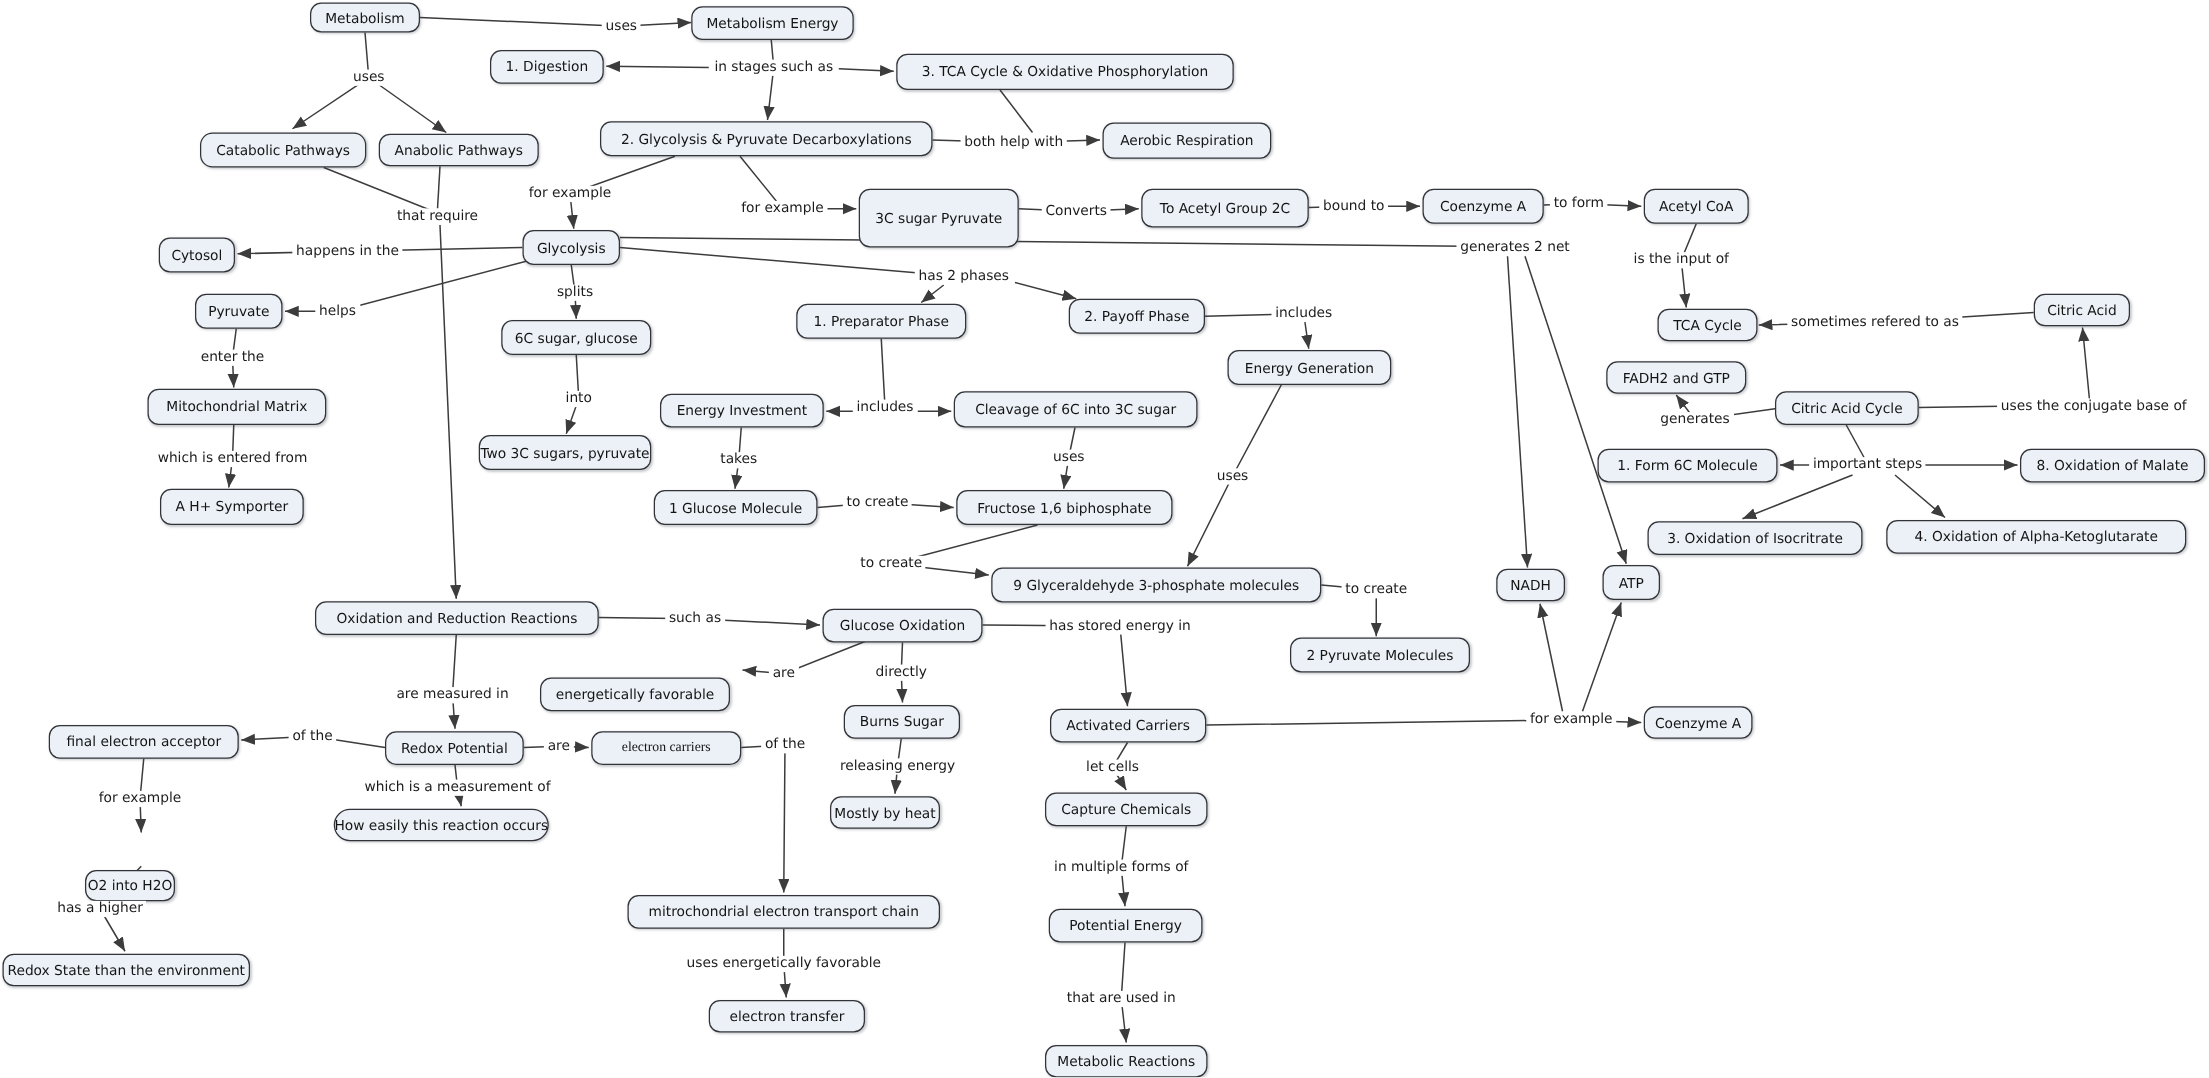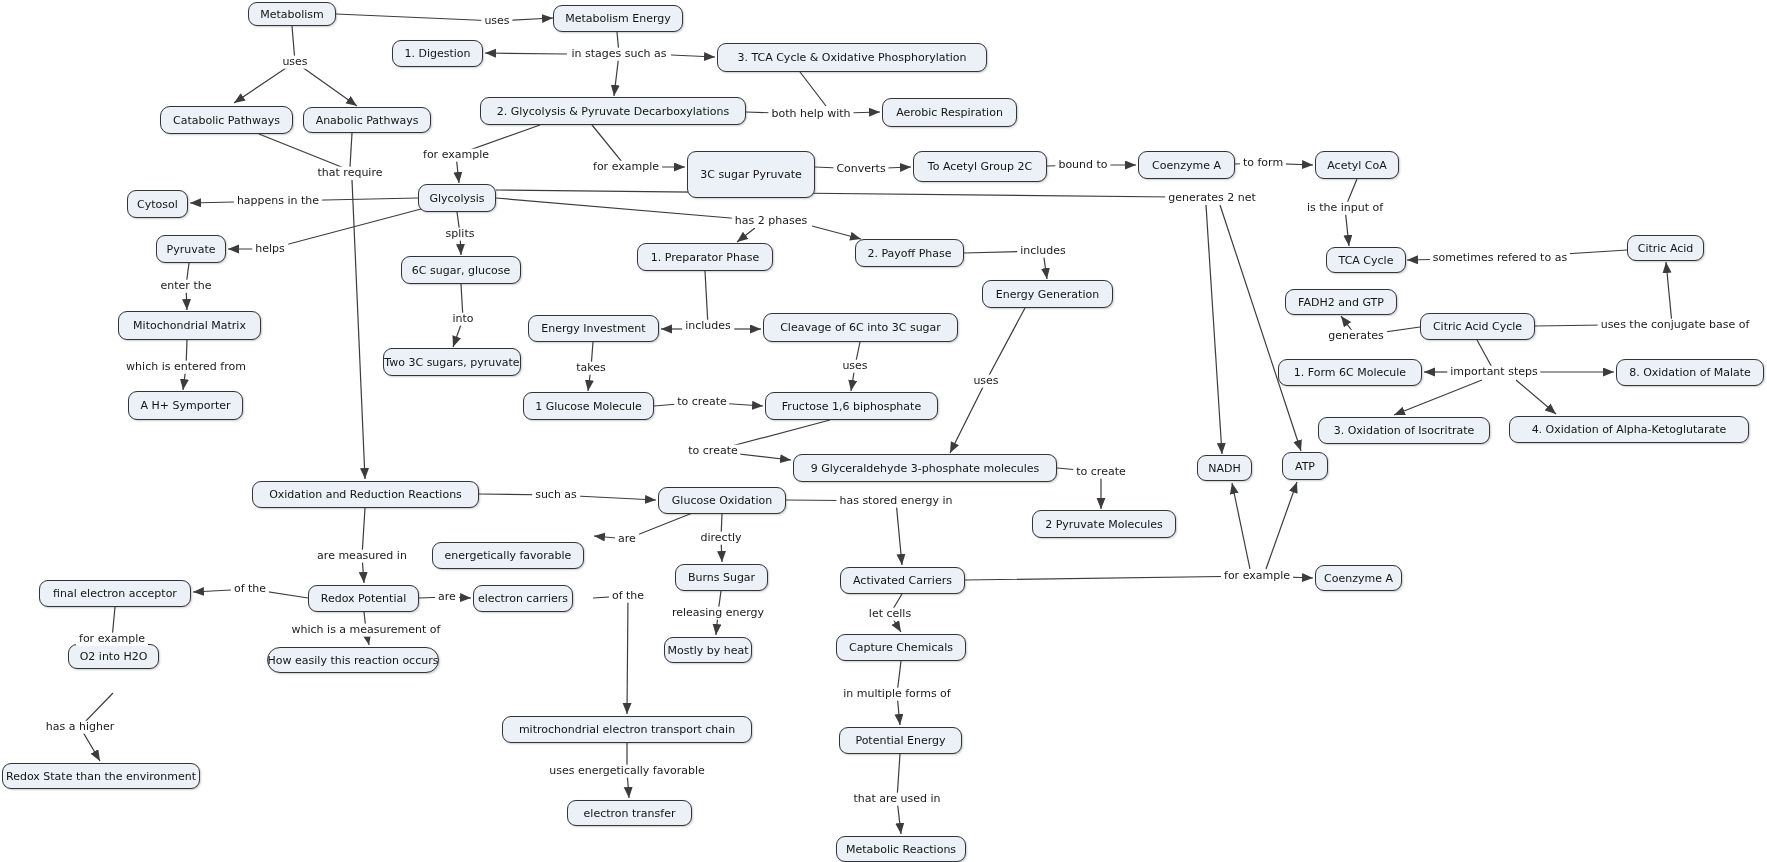--- a/index.html
+++ b/index.html
@@ -126,24 +126,24 @@
       <div class="node" style="left: 1278px; top: 359px; width: 144px; height: 27px;">1. Form 6C Molecule</div>
       <div class="node" style="left: 1616px; top: 359px; width: 148px; height: 27px;">8. Oxidation of Malate</div>
       <div class="node" style="left: 1318px; top: 417px; width: 172px; height: 27px;">3. Oxidation of Isocritrate</div>
       <div class="node" style="left: 1509px; top: 416px; width: 240px; height: 27px;">4. Oxidation of Alpha-Ketoglutarate</div>
       <div class="node" style="left: 1197px; top: 455px; width: 55px; height: 26px;">NADH</div>
       <div class="node" style="left: 1282px; top: 452px; width: 46px; height: 28px;">ATP</div>
       <div class="node" style="left: 252px; top: 481px; width: 227px; height: 27px;">Oxidation and Reduction Reactions</div>
       <div class="node" style="left: 658px; top: 487px; width: 128px; height: 27px;">Glucose Oxidation</div>
       <div class="node" style="left: 432px; top: 522px; width: 152px; height: 27px; margin-top: 20px;">energetically favorable</div>
       <div class="node" style="left: 308px; top: 585px; width: 111px; height: 27px;">Redox Potential</div>
-      <div class="node" style="left: 473px; top: 585px; width: 100px; height: 27px;">electron carriers</div>
+      <div class="node" style="left: 473px; top: 585px; width: 120px; height: 27px; font-family: Liberation Serif, serif;">electron carriers</div>
       <div class="node" style="left: 39px; top: 580px; width: 152px; height: 27px;">final electron acceptor</div>
       <div class="node" style="left: 267px; top: 647px; width: 172px; height: 26px; border-radius: 13px;">How easily this reaction occurs</div>
-      <div class="node" style="left: 68px; top: 644px; width: 91px; height: 25px;">O2 into H2O</div>
+      <div class="node" style="left: 68px; top: 696px; width: 72px; height: 25px;">O2 into H2O</div>
       <div class="node" style="left: 2px; top: 763px; width: 198px; height: 26px;">Redox State than the environment</div>
       <div class="node" style="left: 675px; top: 564px; width: 93px; height: 27px;">Burns Sugar</div>
       <div class="node" style="left: 664px; top: 637px; width: 88px; height: 26px;">Mostly by heat</div>
       <div class="node" style="left: 502px; top: 716px; width: 250px; height: 27px;">mitrochondrial electron transport chain</div>
       <div class="node" style="left: 567px; top: 800px; width: 125px; height: 26px;">electron transfer</div>
       <div class="node" style="left: 840px; top: 567px; width: 125px; height: 27px;">Activated Carriers</div>
       <div class="node" style="left: 836px; top: 634px; width: 130px; height: 27px;">Capture Chemicals</div>
       <div class="node" style="left: 839px; top: 727px; width: 123px; height: 27px;">Potential Energy</div>
       <div class="node" style="left: 836px; top: 836px; width: 130px; height: 26px;">Metabolic Reactions</div>
       <div class="node" style="left: 1315px; top: 565px; width: 87px; height: 26px;">Coenzyme A</div>

